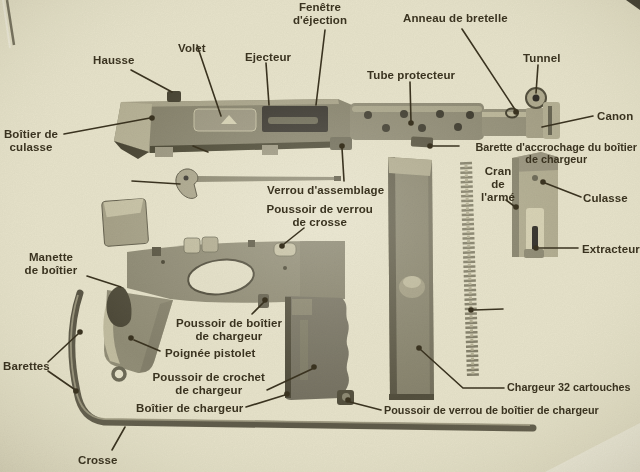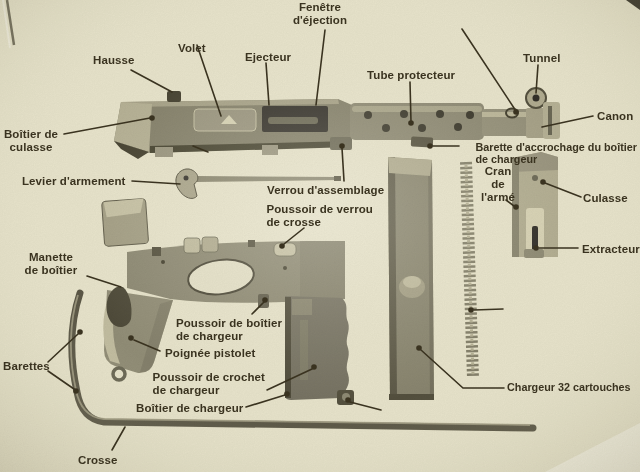--- a/index.html
+++ b/index.html
@@ -9,21 +9,21 @@
     font-family:"Liberation Sans","DejaVu Sans",sans-serif;
   }
   #stage svg{position:absolute;inset:0;display:block;}
   .lbl{
     position:absolute;
     font-size:11.5px;font-weight:bold;line-height:1.15;
     color:var(--ink,#3a3320);
     white-space:pre-line;letter-spacing:.1px;
   }
   .lbl.c{text-align:center;}
-  .lbl.r{text-align:left;}
+  .lbl.r{text-align:center;}
   .lbl.s{font-size:10.8px;letter-spacing:0;}
   .ld line,.ld polyline{stroke:var(--ink,#3a3320);stroke-width:1.6;stroke-linecap:round;fill:none;}
   .ld circle{fill:var(--ink,#3a3320);}
 </style>
 </head>
 <body>
 
 <div id="stage">
 
 <svg width="640" height="472" viewBox="0 0 640 472">
@@ -260,44 +260,45 @@
           <circle cx="348" cy="400" r="2.8"></circle>
         </g>
     <g>
           <line x1="112" y1="450" x2="125" y2="427"></line>
         </g>
   </g>
 </svg>
 
 <div class="lbl c" style="left:280px;top:1px;width:80px">Fenêtre
 d'éjection</div>
+<div class="lbl" style="left:403px;top:12px">Anneau de bretelle</div>
 <div class="lbl" style="left:178px;top:42px">Volet</div>
 <div class="lbl" style="left:523px;top:52px">Tunnel</div>
 <div class="lbl" style="left:245px;top:51px">Ejecteur</div>
 <div class="lbl" style="left:93px;top:54px">Hausse</div>
 <div class="lbl" style="left:367px;top:69px">Tube protecteur</div>
 <div class="lbl" style="left:597px;top:110px">Canon</div>
 <div class="lbl c" style="left:1px;top:128px;width:60px">Boîtier de
 culasse</div>
 <div class="lbl r s" style="right:3px;top:141px">Barette d'accrochage du boîtier
 de chargeur</div>
-<div class="lbl" style="left:22px;top:175px">Levier d'armement</div>
 <div class="lbl c" style="left:473px;top:165px;width:50px">Cran
 de
 l'armé</div>
 <div class="lbl" style="left:267px;top:184px">Verrou d'assemblage</div>
 <div class="lbl" style="left:583px;top:192px">Culasse</div>
 <div class="lbl r" style="right:267px;top:203px">Poussoir de verrou
 de crosse</div>
 <div class="lbl" style="left:582px;top:243px">Extracteur</div>
 <div class="lbl c" style="left:16px;top:251px;width:70px">Manette
 de boîtier</div>
 <div class="lbl r" style="right:358px;top:317px">Poussoir de boîtier
 de chargeur</div>
 <div class="lbl" style="left:165px;top:347px">Poignée pistolet</div>
 <div class="lbl" style="left:3px;top:360px">Barettes</div>
 <div class="lbl r" style="right:375px;top:371px">Poussoir de crochet
 de chargeur</div>
 <div class="lbl s" style="left:507px;top:381px">Chargeur 32 cartouches</div>
 <div class="lbl" style="left:136px;top:402px">Boîtier de chargeur</div>
+<div class="lbl s" style="left:384px;top:404px">Poussoir de verrou de boîtier de chargeur</div>
 <div class="lbl" style="left:78px;top:454px">Crosse</div>
 
 </div>
 
 </body></html>

